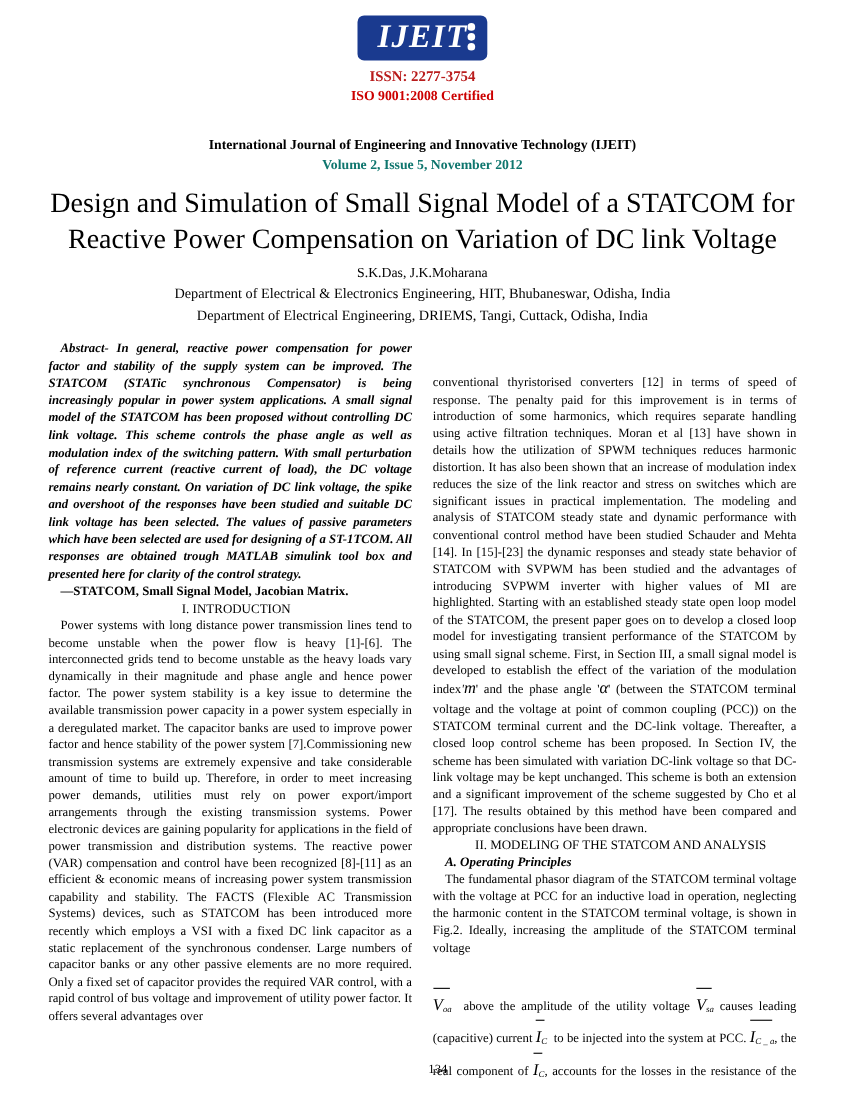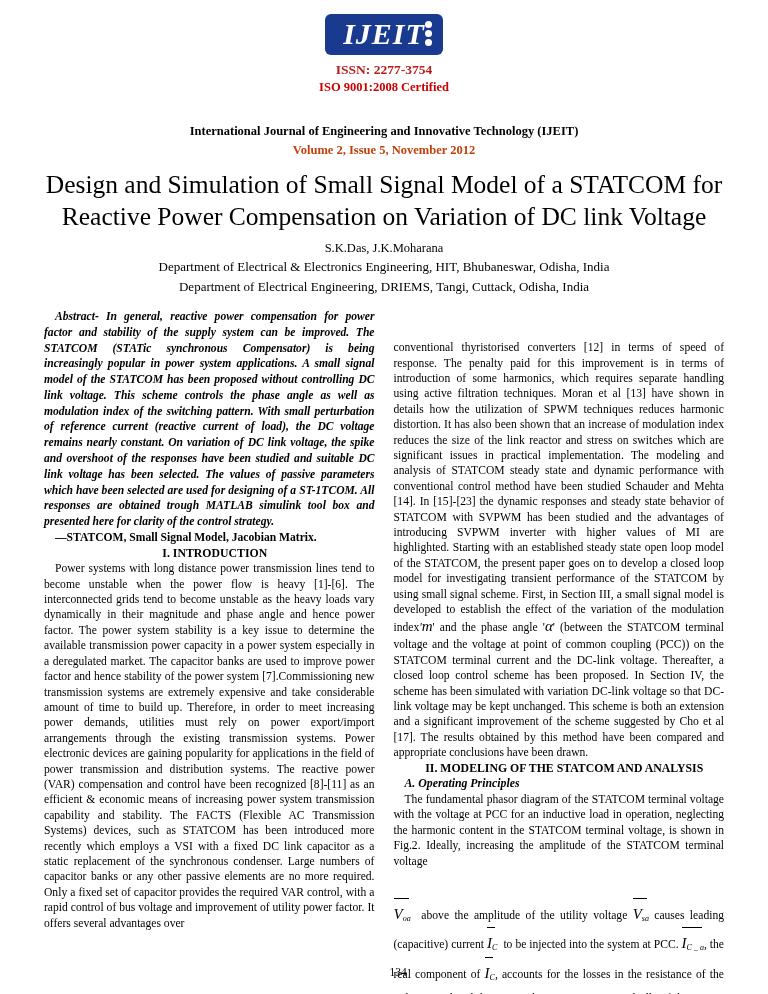--- a/index.html
+++ b/index.html
@@ -77,21 +77,21 @@
     font-weight: bold;
     font-size: 12.5px;
     color: #000000;
     line-height: 1.4;
     margin-top: 27px;
   }
   .volume {
     text-align: center;
     font-weight: bold;
     font-size: 12.5px;
-    color: #c2410c;
+    color: #0f766e;
     line-height: 1.45;
     margin-bottom: 10px;
   }
   
   .title {
     text-align: center;
     font-size: 25.5px;
     line-height: 1.26;
     margin: 4px 0 6px 0;
     font-family: "Liberation Serif", serif;
@@ -133,21 +133,21 @@
   .indexterms {
     font-weight: bold;
     font-style: italic;
     text-align: justify;
     text-indent: 12px;
     margin: 13px 0 0 0;
     line-height: 1.36;
   }
   .sec-head {
     text-align: center;
-    font-weight: bold;
+    font-weight: normal;
     font-size: 11.8px;
     margin: 13px 0 3px 0;
     text-indent: 0;
   }
   .sec-head-left {
     text-align: left;
     font-weight: bold;
     font-style: italic;
     font-size: 11.8px;
     margin: 2px 0 1px 0;

